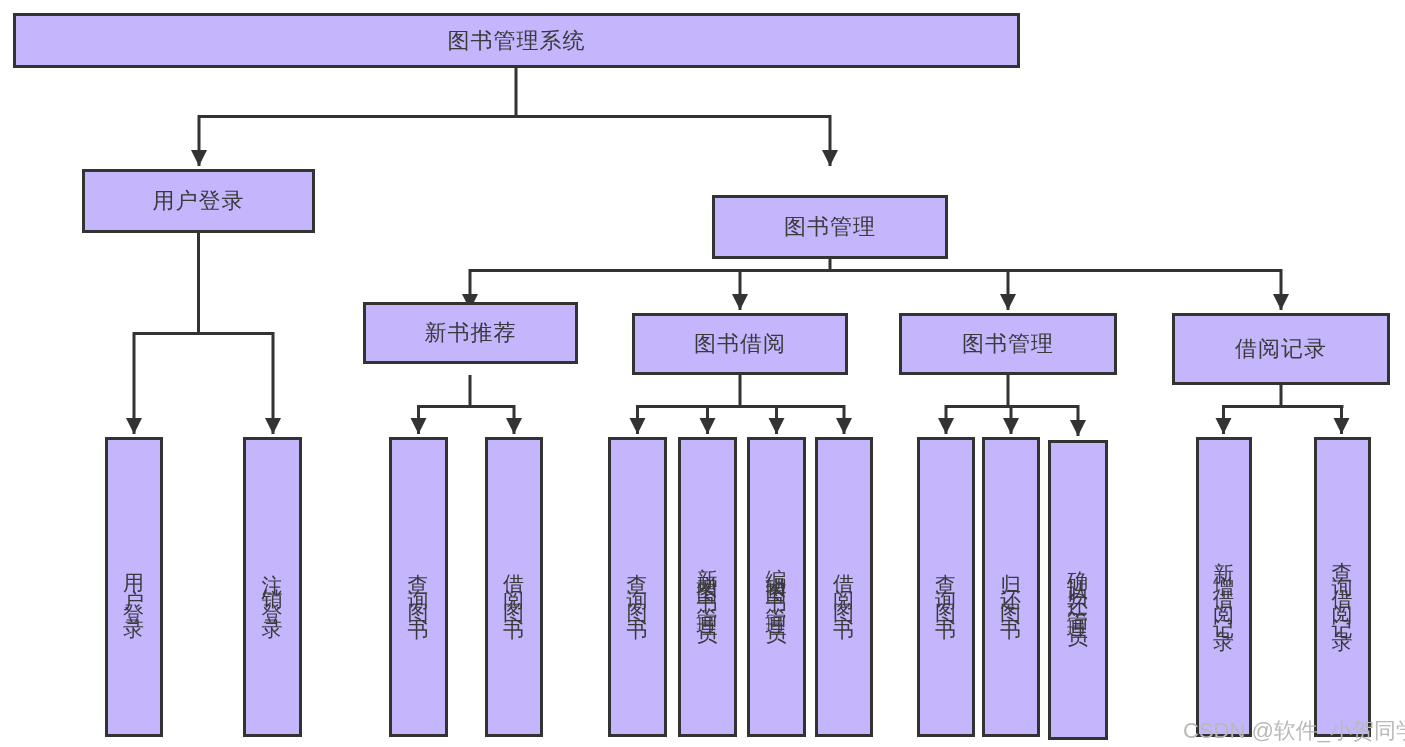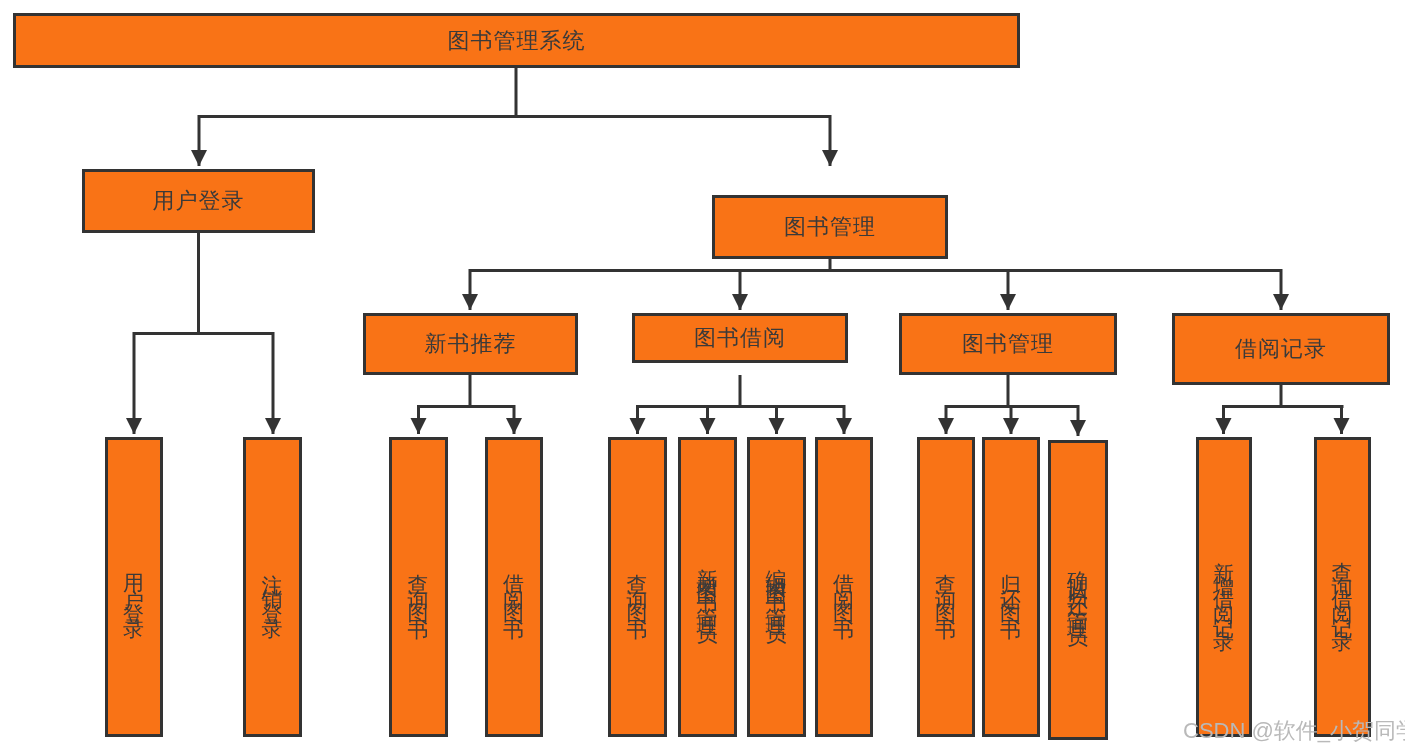--- a/index.html
+++ b/index.html
@@ -8,21 +8,21 @@
     width:1405px;height:747px;
     background:#ffffff;
     font-family:"Liberation Sans","DejaVu Sans",sans-serif;
     overflow:hidden;
   }
   .connectors{position:absolute;left:0;top:0;z-index:0;}
   .node{
     position:absolute;
     box-sizing:border-box;
     border:3px solid #333333;
-    background:#f97316;
+    background:#c4b5fd;
     display:flex;align-items:center;justify-content:center;
     color:#3a3a3a;
     z-index:1;
   }
   .hlabel{font-size:22px;letter-spacing:1px;white-space:nowrap;}
   .leaf .vlabel{
     writing-mode:vertical-rl;
     text-orientation:mixed;
     font-size:21px;
     letter-spacing:15px;
@@ -93,24 +93,24 @@
     <span class="hlabel">图书管理系统</span>
   </div>
 
   <div class="node" style="left:82px;top:169px;width:233px;height:64px;">
     <span class="hlabel">用户登录</span>
   </div>
   <div class="node" style="left:712px;top:168px;width:236px;height:64px;margin-top:27px;">
     <span class="hlabel">图书管理</span>
   </div>
 
-  <div class="node" style="left:363px;top:313px;width:215px;height:62px;">
+  <div class="node" style="left:363px;top:302px;width:215px;height:62px;">
     <span class="hlabel">新书推荐</span>
   </div>
-  <div class="node" style="left:632px;top:313px;width:216px;height:50px;">
+  <div class="node" style="left:632px;top:313px;width:216px;height:62px;">
     <span class="hlabel">图书借阅</span>
   </div>
   <div class="node" style="left:899px;top:313px;width:218px;height:62px;">
     <span class="hlabel">图书管理</span>
   </div>
   <div class="node" style="left:1172px;top:313px;width:218px;height:72px;">
     <span class="hlabel">借阅记录</span>
   </div>
 
   <div class="node leaf" style="left:105px;top:437px;width:58px;height:300px;">

